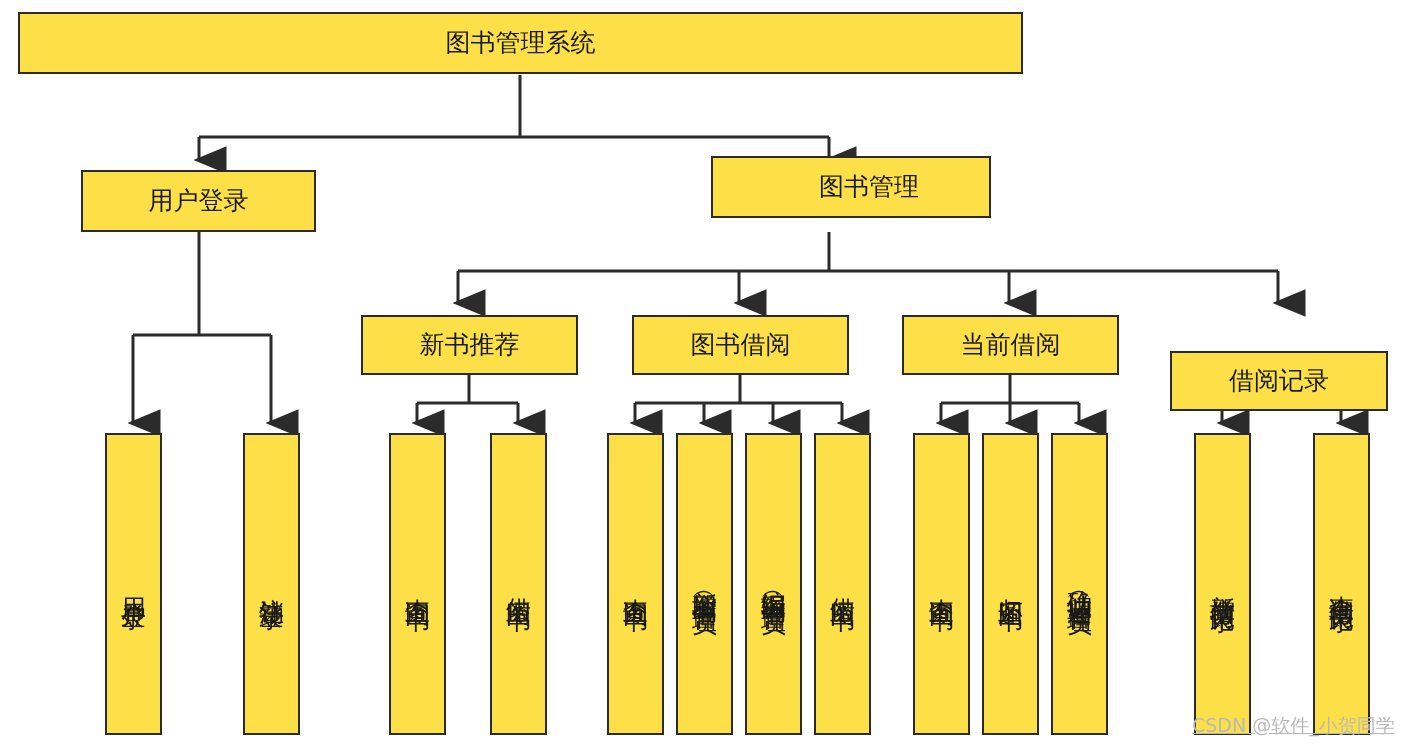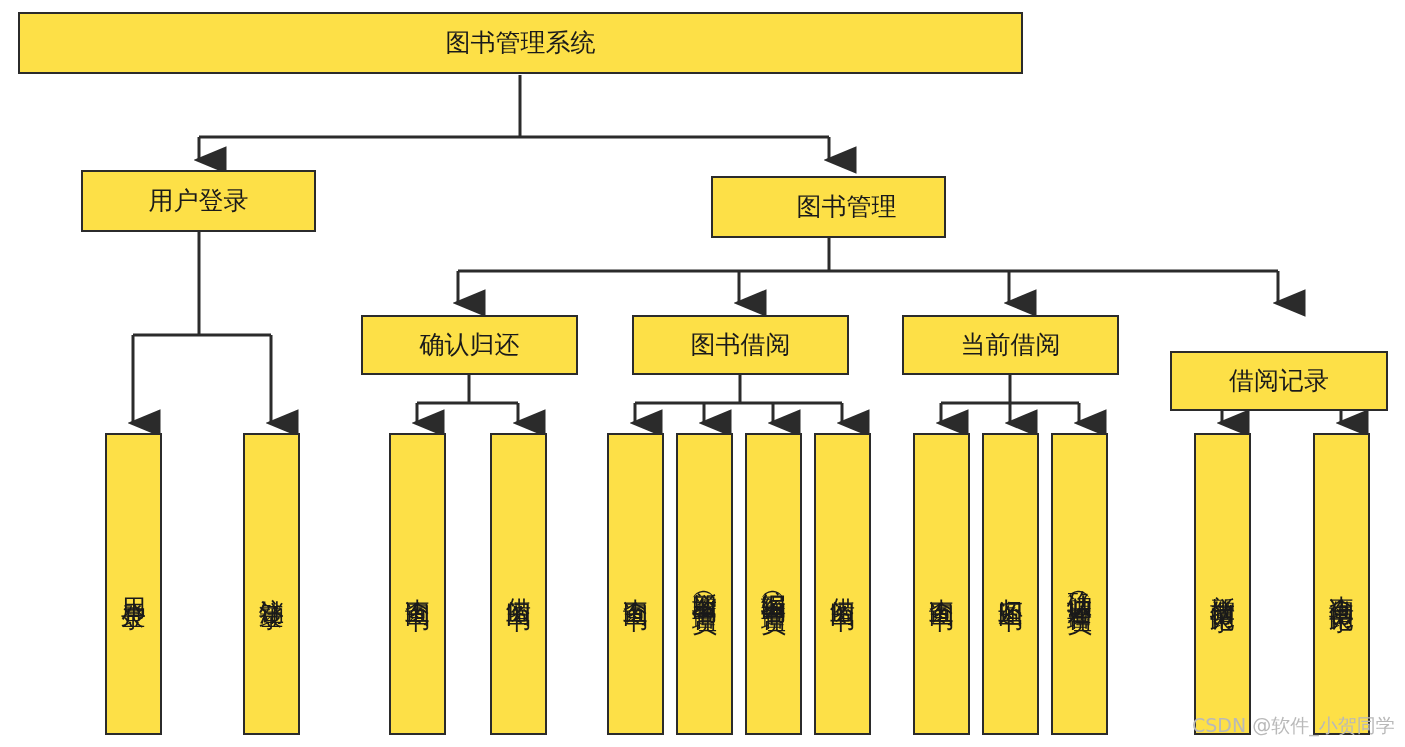--- a/index.html
+++ b/index.html
@@ -121,26 +121,26 @@
     </g>
   </svg>
 
   <div class="node root horizontal" style="left:18px; top:12px; width:1005px; height:62px;">
     <span class="label">图书管理系统</span>
   </div>
 
   <div class="node horizontal" style="left:81px; top:170px; width:235px; height:62px;">
     <span class="label">用户登录</span>
   </div>
-  <div class="node horizontal" style="left:711px; top:176px; width:235px; height:62px;padding-left:36px;">
+  <div class="node horizontal" style="left:711px; top:156px; width:280px; height:62px;padding-left:36px;">
     <span class="label">图书管理</span>
   </div>
 
   <div class="node horizontal" style="left:361px; top:315px; width:217px; height:60px;">
-    <span class="label">确认归还</span>
+    <span class="label">新书推荐</span>
   </div>
   <div class="node horizontal" style="left:632px; top:315px; width:217px; height:60px;">
     <span class="label">图书借阅</span>
   </div>
   <div class="node horizontal" style="left:902px; top:315px; width:217px; height:60px;">
     <span class="label">当前借阅</span>
   </div>
   <div class="node horizontal" style="left:1170px; top:315px; width:218px; height:60px;margin-top:36px;">
     <span class="label">借阅记录</span>
   </div>
@@ -182,15 +182,15 @@
     <span class="label">确认归还（管理员）</span>
   </div>
 
   <div class="node vertical" style="left:1194px; top:433px; width:57px; height:302px;">
     <span class="label">新增借阅记录</span>
   </div>
   <div class="node vertical" style="left:1313px; top:433px; width:57px; height:302px;">
     <span class="label">查询借阅记录</span>
   </div>
 
-  <div class="watermark" style="left:1192px; top:713px;">CSDN @软件_小贺同学</div>
+  <div class="watermark" style="left:1192px; top:713px;text-decoration:underline;">CSDN @软件_小贺同学</div>
 
 </div>
 
 </body></html>

